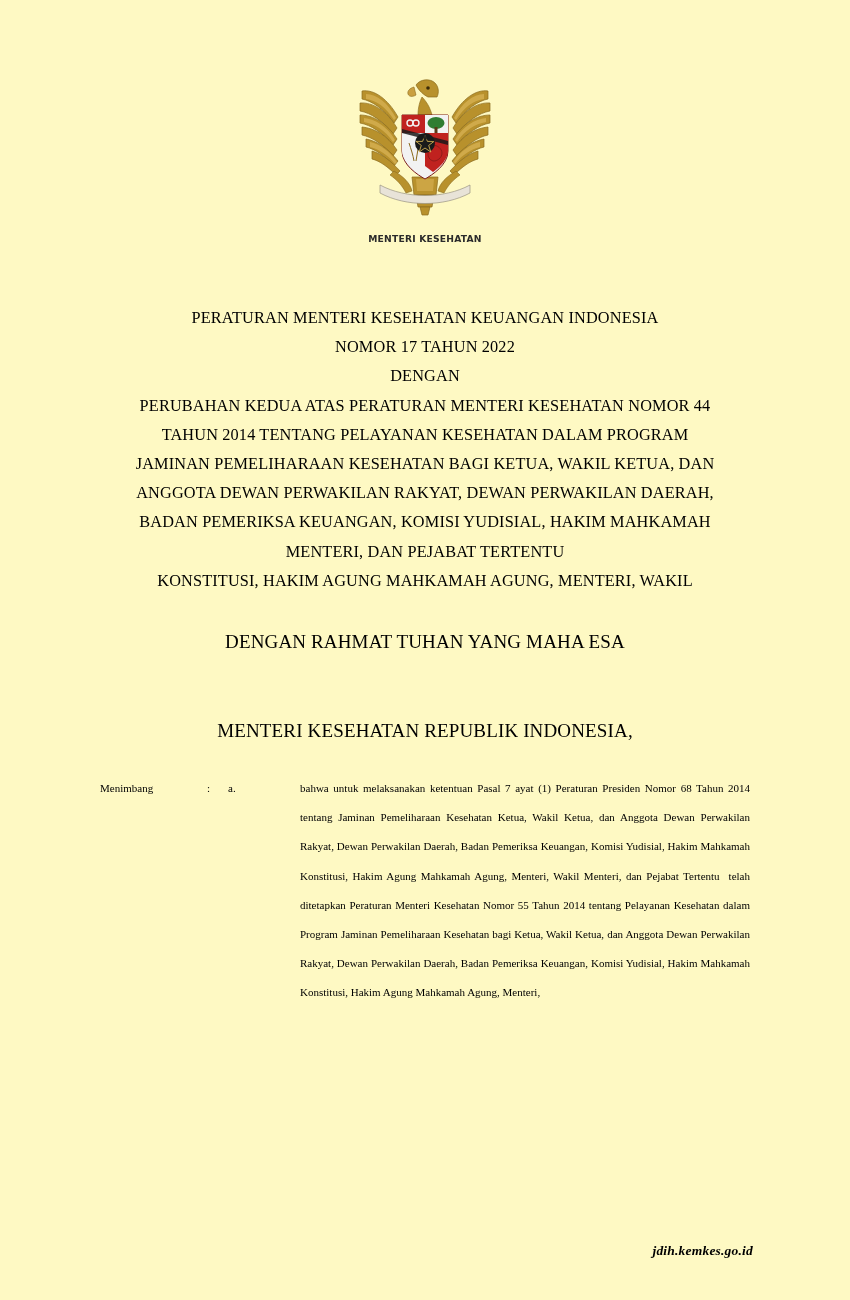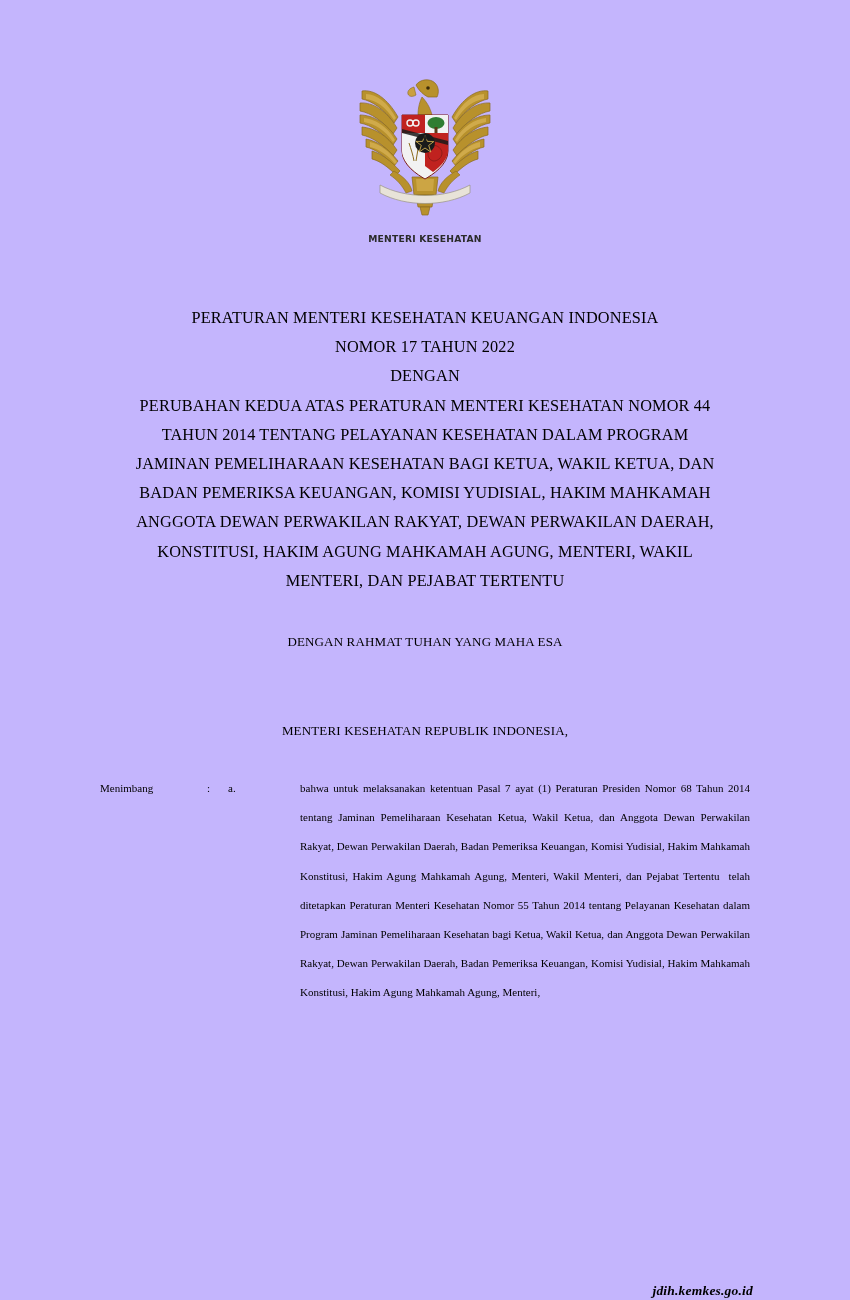--- a/index.html
+++ b/index.html
@@ -13,21 +13,21 @@
     position: relative;
     font-family: "Liberation Serif", "DejaVu Serif", serif;
     color: #000000;
     overflow: hidden;
   }
 
   .page {
     position: relative;
     width: 850px;
     height: 1300px;
-    background: #c4b5fd;
+    background: #fef9c3;
   }
 
   
   .emblem-block {
     position: absolute;
     left: 0;
     top: 66px;
     width: 850px;
     text-align: center;
   }
@@ -62,21 +62,21 @@
     letter-spacing: 0.15px;
     white-space: nowrap;
   }
 
   
   .preamble {
     position: absolute;
     left: 95px;
     width: 660px;
     text-align: center;
-    font-size: 13px;
+    font-size: 19px;
     line-height: 29.2px;
     letter-spacing: 0.15px;
     white-space: nowrap;
   }
   #preamble-rahmat { top: 627px; }
   #preamble-menteri { top: 716px; }
 
   
   .considering {
     position: absolute;
@@ -117,21 +117,20 @@
     position: absolute;
     right: 97px;
     top: 1243px;
     font-family: "Liberation Serif", "DejaVu Serif", serif;
     font-weight: bold;
     font-style: italic;
     font-size: 13.5px;
     letter-spacing: 0.2px;
     color: #000000;
     white-space: nowrap;
-    margin-top: 40px;
   }
 </style>
 </head>
 <body>
 
 <div class="page">
 
   <div class="emblem-block">
     <svg class="emblem-svg" viewBox="0 0 142 152" xmlns="http://www.w3.org/2000/svg">
 
@@ -223,24 +222,24 @@
     </div>
   </div>
 
   <div class="title-block">
     <div class="title-line">PERATURAN MENTERI KESEHATAN KEUANGAN INDONESIA</div>
     <div class="title-line">NOMOR 17 TAHUN 2022</div>
     <div class="title-line">DENGAN</div>
     <div class="title-line">PERUBAHAN KEDUA ATAS PERATURAN MENTERI KESEHATAN NOMOR 44</div>
     <div class="title-line">TAHUN 2014 TENTANG PELAYANAN KESEHATAN DALAM PROGRAM</div>
     <div class="title-line">JAMINAN PEMELIHARAAN KESEHATAN BAGI KETUA, WAKIL KETUA, DAN</div>
+    <div class="title-line">ANGGOTA DEWAN PERWAKILAN RAKYAT, DEWAN PERWAKILAN DAERAH,</div>
     <div class="title-line">BADAN PEMERIKSA KEUANGAN, KOMISI YUDISIAL, HAKIM MAHKAMAH</div>
-    <div class="title-line">ANGGOTA DEWAN PERWAKILAN RAKYAT, DEWAN PERWAKILAN DAERAH,</div>
+    <div class="title-line">MENTERI, DAN PEJABAT TERTENTU</div>
     <div class="title-line">KONSTITUSI, HAKIM AGUNG MAHKAMAH AGUNG, MENTERI, WAKIL</div>
-    <div class="title-line">MENTERI, DAN PEJABAT TERTENTU</div>
   </div>
 
   <div class="preamble" id="preamble-rahmat">DENGAN RAHMAT TUHAN YANG MAHA ESA</div>
   <div class="preamble" id="preamble-menteri">MENTERI KESEHATAN REPUBLIK INDONESIA,</div>
 
   <div class="considering">
     <div class="considering-label">Menimbang</div>
     <div class="considering-colon">:</div>
     <div class="considering-marker">a.</div>
     <div class="considering-text">bahwa untuk melaksanakan ketentuan Pasal 7 ayat (1) Peraturan Presiden Nomor 68 Tahun 2014 tentang Jaminan Pemeliharaan Kesehatan Ketua, Wakil Ketua, dan Anggota Dewan Perwakilan Rakyat, Dewan Perwakilan Daerah, Badan Pemeriksa Keuangan, Komisi Yudisial, Hakim Mahkamah Konstitusi, Hakim Agung Mahkamah Agung, Menteri, Wakil Menteri, dan Pejabat Tertentu  telah ditetapkan Peraturan Menteri Kesehatan Nomor 55 Tahun 2014 tentang Pelayanan Kesehatan dalam Program Jaminan Pemeliharaan Kesehatan bagi Ketua, Wakil Ketua, dan Anggota Dewan Perwakilan Rakyat, Dewan Perwakilan Daerah, Badan Pemeriksa Keuangan, Komisi Yudisial, Hakim Mahkamah Konstitusi, Hakim Agung Mahkamah Agung, Menteri,</div>

